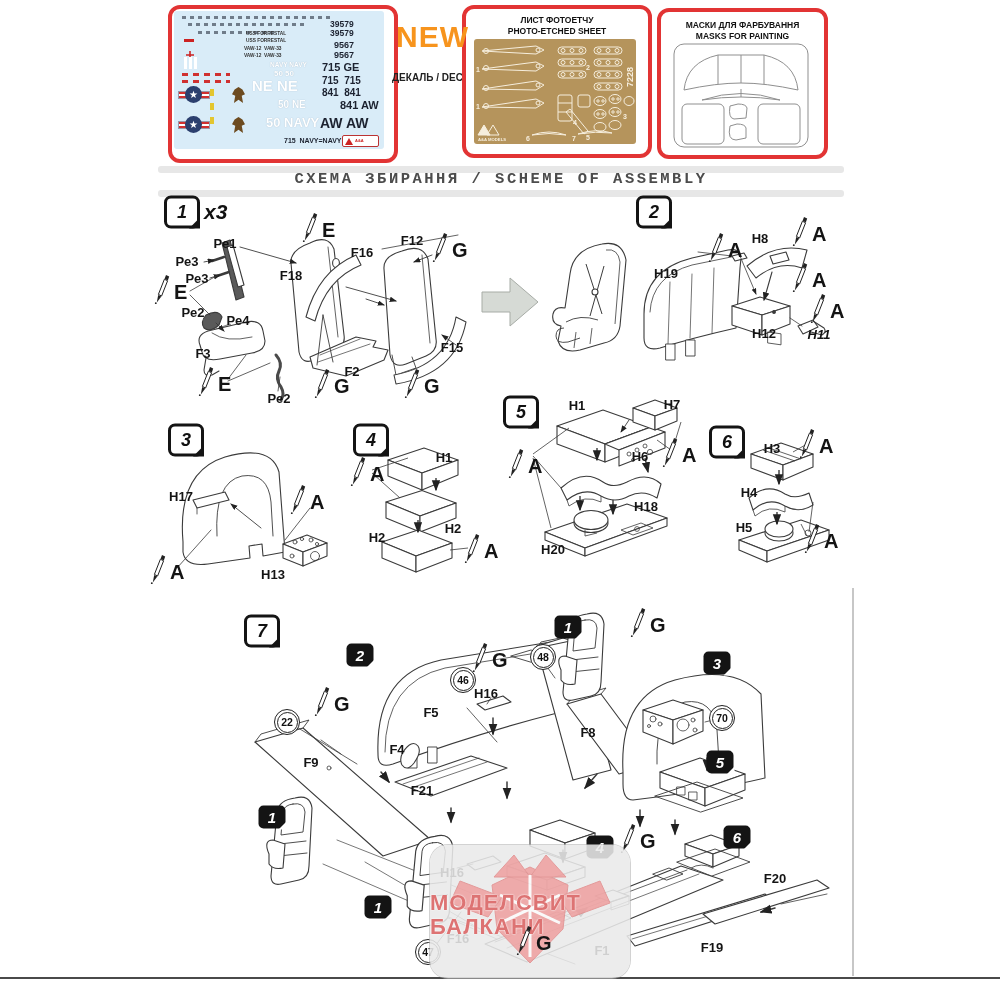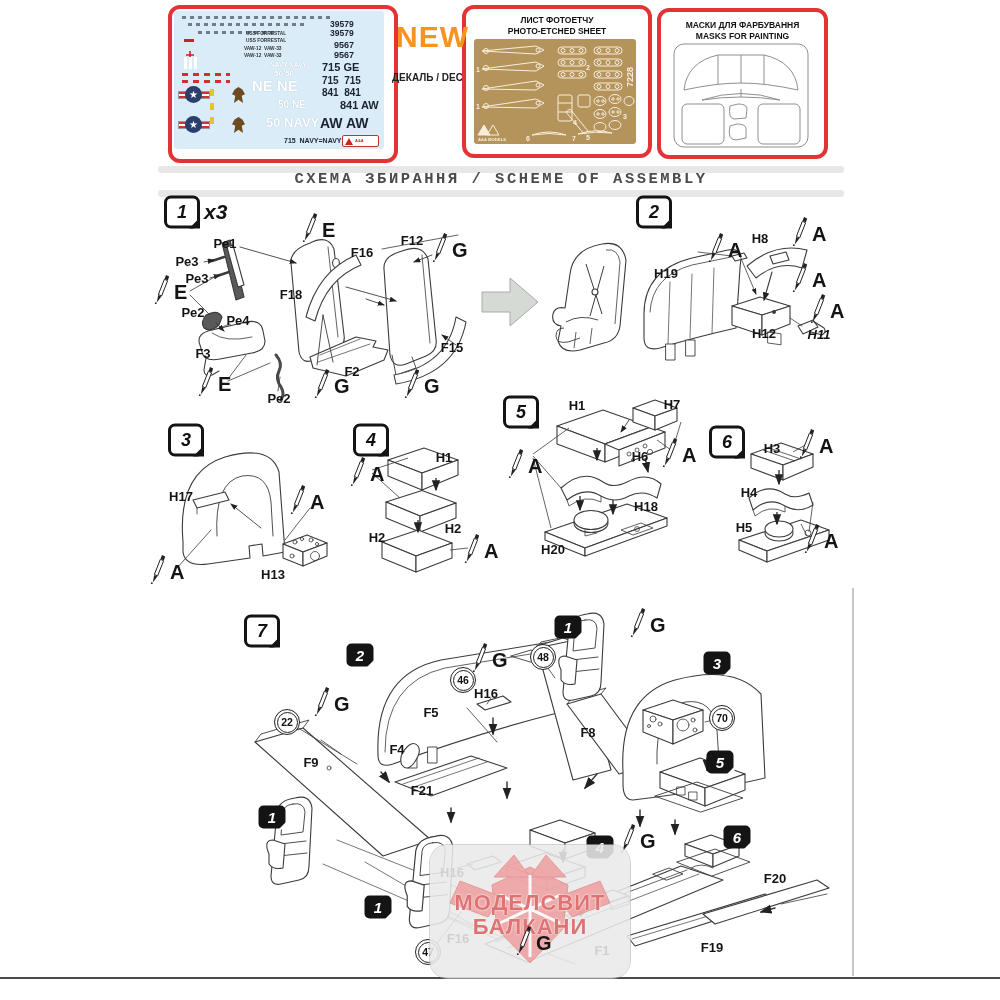--- a/index.html
+++ b/index.html
@@ -64,21 +64,21 @@
   .ybar{position:absolute;width:4px;height:7px;background:#e3c62f;}
   .wbar{position:absolute;width:3px;height:12px;background:#fff;}
   .dlogo{position:absolute;left:168px;top:124px;width:37px;height:12px;background:#fff;
       border:1px solid #b33;border-radius:2px;display:flex;align-items:center;gap:2px;padding:0 2px;box-sizing:border-box;}
   .dlogo .tri{width:0;height:0;border-left:4px solid transparent;border-right:4px solid transparent;border-bottom:7px solid #c22;}
   .dlogo .txt{font-size:4px;color:#c22;font-weight:bold;line-height:1;}
   
   .wm{position:absolute;left:430px;top:845px;width:200px;height:133px;background:rgba(233,233,233,.88);
       border-radius:18px;z-index:8;display:flex;align-items:center;justify-content:center;overflow:hidden;
       box-shadow:0 0 0 1px rgba(180,180,180,.6);}
-  .wm .txts{position:absolute;width:100%;text-align:center;top:46px;z-index:2;}
+  .wm .txts{position:absolute;width:100%;text-align:left;top:46px;z-index:2;}
   .wm .l1,.wm .l2{font-weight:800;font-size:22px;letter-spacing:1px;color:rgba(215,90,90,.85);
       text-shadow:0 0 2px #fff,0 0 1px #fff;line-height:1.1;}
   
   .botline{position:absolute;left:0;top:977px;width:1000px;height:2px;background:#4a4a4a;}
   .pagelab{position:absolute;left:0;top:982px;width:1000px;text-align:center;
       font-family:"DejaVu Sans Mono",monospace;font-weight:bold;font-size:14px;
       letter-spacing:3px;color:#4a4a4a;}
   .edge{position:absolute;left:852px;top:588px;width:1.5px;height:388px;background:#bdbdbd;opacity:.85;}
   svg.art{position:absolute;overflow:visible;z-index:3;}
   svg.art path,svg.art polygon,svg.art rect,svg.art ellipse,svg.art circle,svg.art line,svg.art polyline{vector-effect:none;}
@@ -700,21 +700,21 @@
     </div>
   </div>
 
   <span class="pl" style="left:225px;top:243px;">Pe1</span>
   <span class="pl" style="left:187px;top:261px;">Pe3</span>
   <span class="pl" style="left:197px;top:278px;">Pe3</span>
   <span class="pl" style="left:193px;top:312px;">Pe2</span>
   <span class="pl" style="left:238px;top:320px;">Pe4</span>
   <span class="pl" style="left:203px;top:353px;">F3</span>
   <span class="pl" style="left:279px;top:398px;">Pe2</span>
-  <span class="pl" style="left:291px;top:294px;">F18</span>
+  <span class="pl" style="left:291px;top:275px;">F18</span>
   <span class="pl" style="left:362px;top:252px;">F16</span>
   <span class="pl" style="left:412px;top:240px;">F12</span>
   <span class="pl" style="left:352px;top:371px;">F2</span>
   <span class="pl" style="left:452px;top:347px;">F15</span>
 
   <span class="pl" style="left:666px;top:273px;">H19</span>
   <span class="pl" style="left:760px;top:238px;">H8</span>
   <span class="pl" style="left:764px;top:333px;">H12</span>
   <span class="pl" style="left:819px;top:334px;font-style:italic;">H11</span>
 

